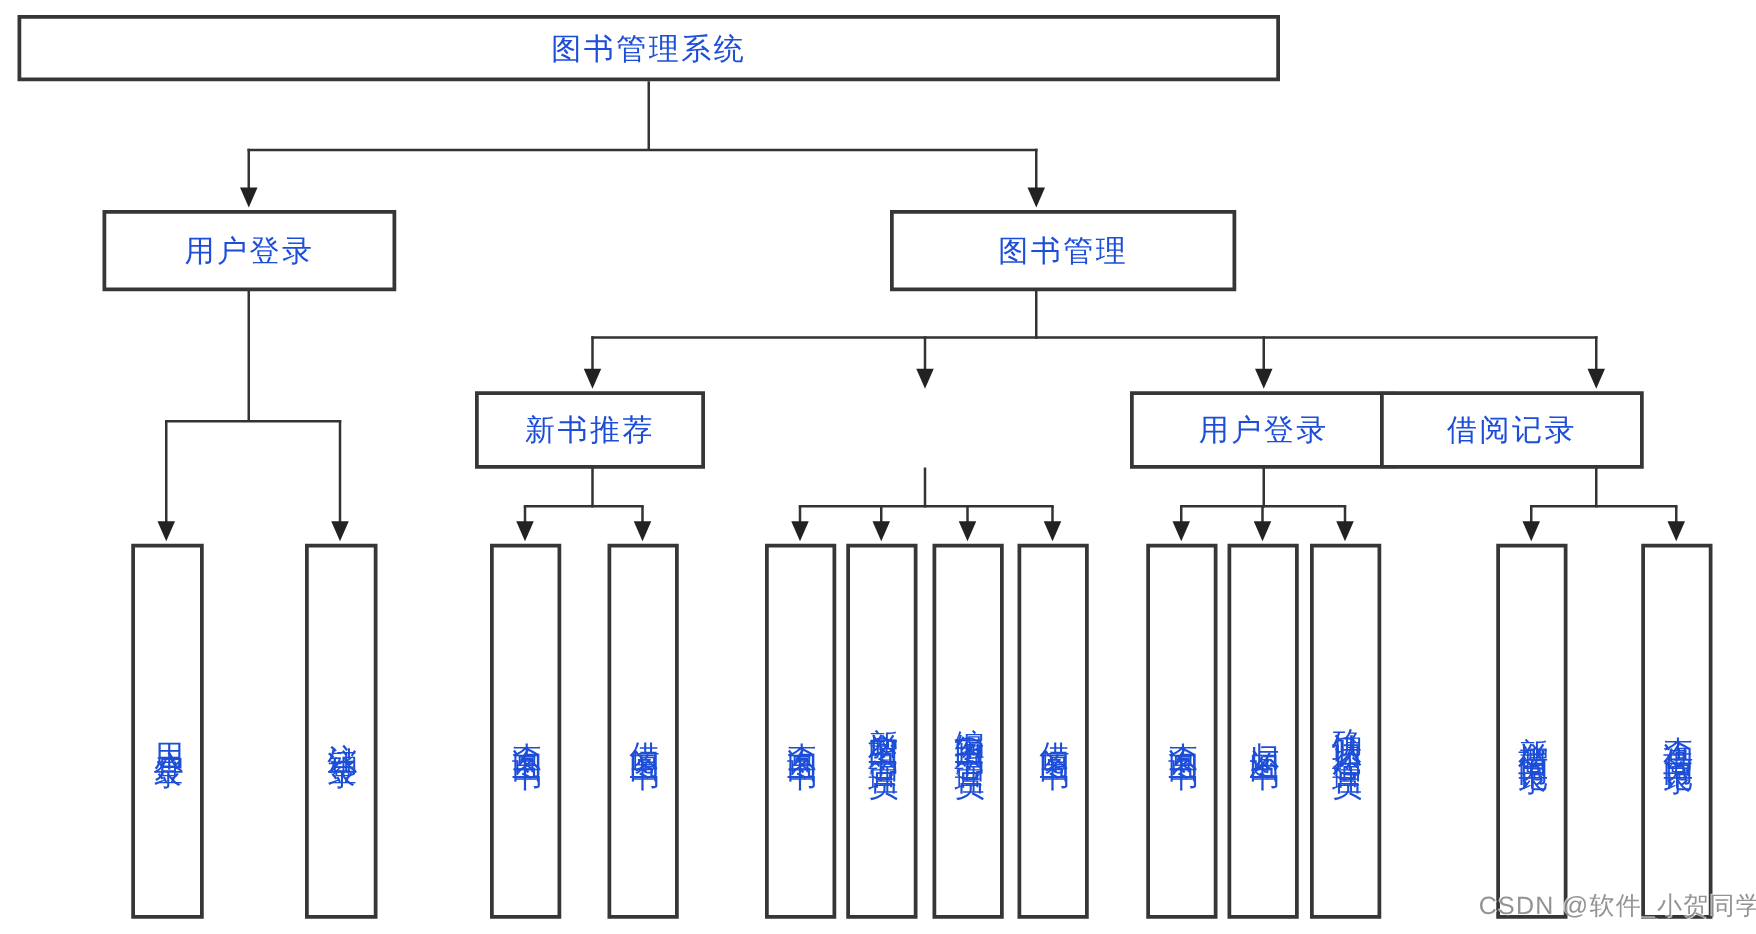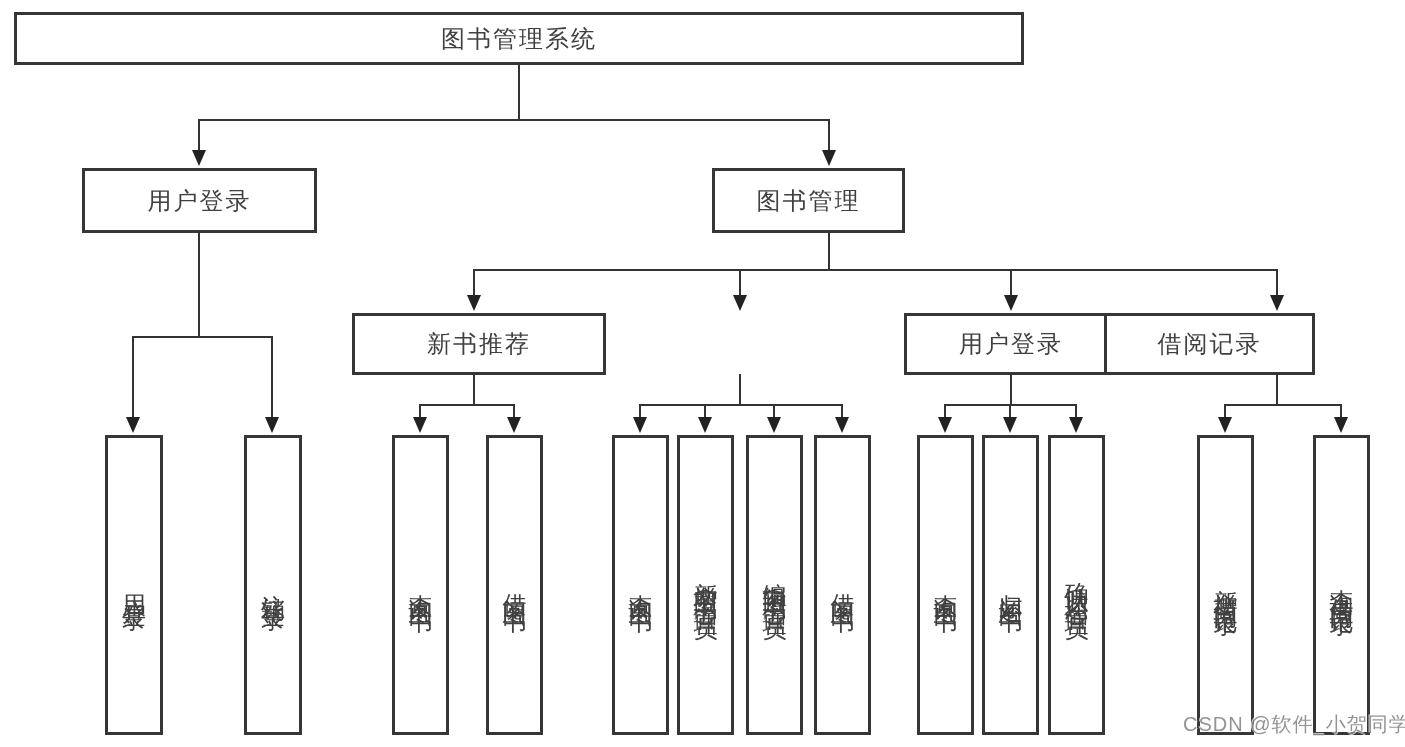--- a/index.html
+++ b/index.html
@@ -7,21 +7,21 @@
     position:relative;
     width:1405px;height:747px;
     background:#ffffff;
     font-family:"Liberation Sans","DejaVu Sans",sans-serif;
     overflow:hidden;
   }
   .node{
     position:absolute;box-sizing:border-box;
     background:#ffffff;border:3px solid #363636;
     display:flex;align-items:center;justify-content:center;
-    color:#404040;font-size:24px;letter-spacing:2px;
+    color:#1d4ed8;font-size:24px;letter-spacing:2px;
   }
   .node .lbl{white-space:nowrap;}
   .leaf .lbl{
     writing-mode:vertical-lr;
     text-orientation:mixed;
     font-size:24px;letter-spacing:5px;
     white-space:nowrap;
   }
   .vl{position:absolute;width:2px;background:#333333;}
   .hl{position:absolute;height:2px;background:#333333;}
@@ -43,25 +43,25 @@
 
 <div id="stage">
 
   <div class="node" style="left:14px;top:12px;width:1010px;height:53px">
     <span class="lbl">图书管理系统</span>
   </div>
 
   <div class="node" style="left:82px;top:168px;width:235px;height:65px">
     <span class="lbl">用户登录</span>
   </div>
-  <div class="node" style="left:712px;top:168px;width:193px;height:65px">
+  <div class="node" style="left:712px;top:168px;width:277px;height:65px">
     <span class="lbl">图书管理</span>
   </div>
 
-  <div class="node" style="left:352px;top:313px;width:254px;height:62px">
+  <div class="node" style="left:380px;top:313px;width:184px;height:62px">
     <span class="lbl">新书推荐</span>
   </div>
   <div class="node" style="left:904px;top:313px;width:214px;height:62px">
     <span class="lbl">用户登录</span>
   </div>
   <div class="node" style="left:1104px;top:313px;width:211px;height:62px">
     <span class="lbl">借阅记录</span>
   </div>
 
   <div class="node leaf" style="left:105px;top:435px;width:58px;height:300px">

